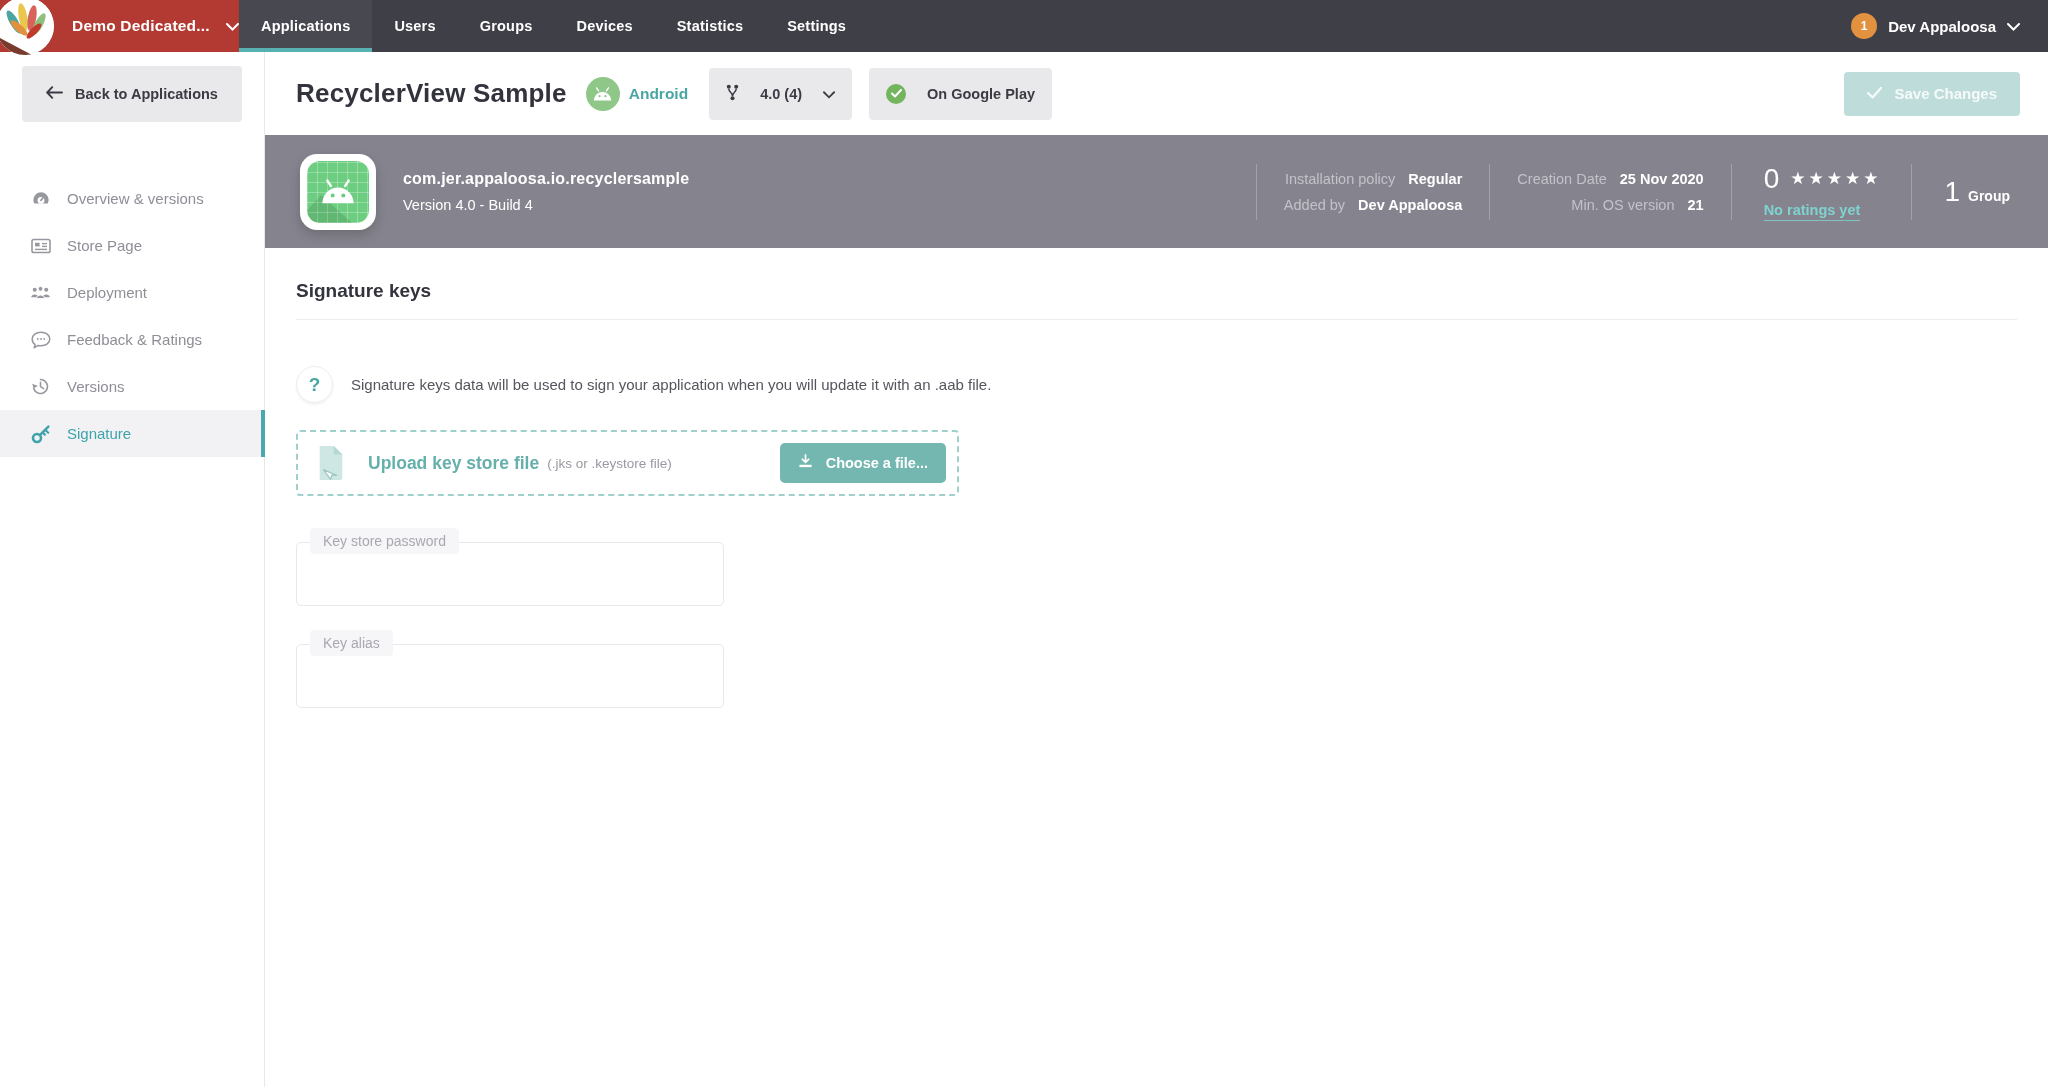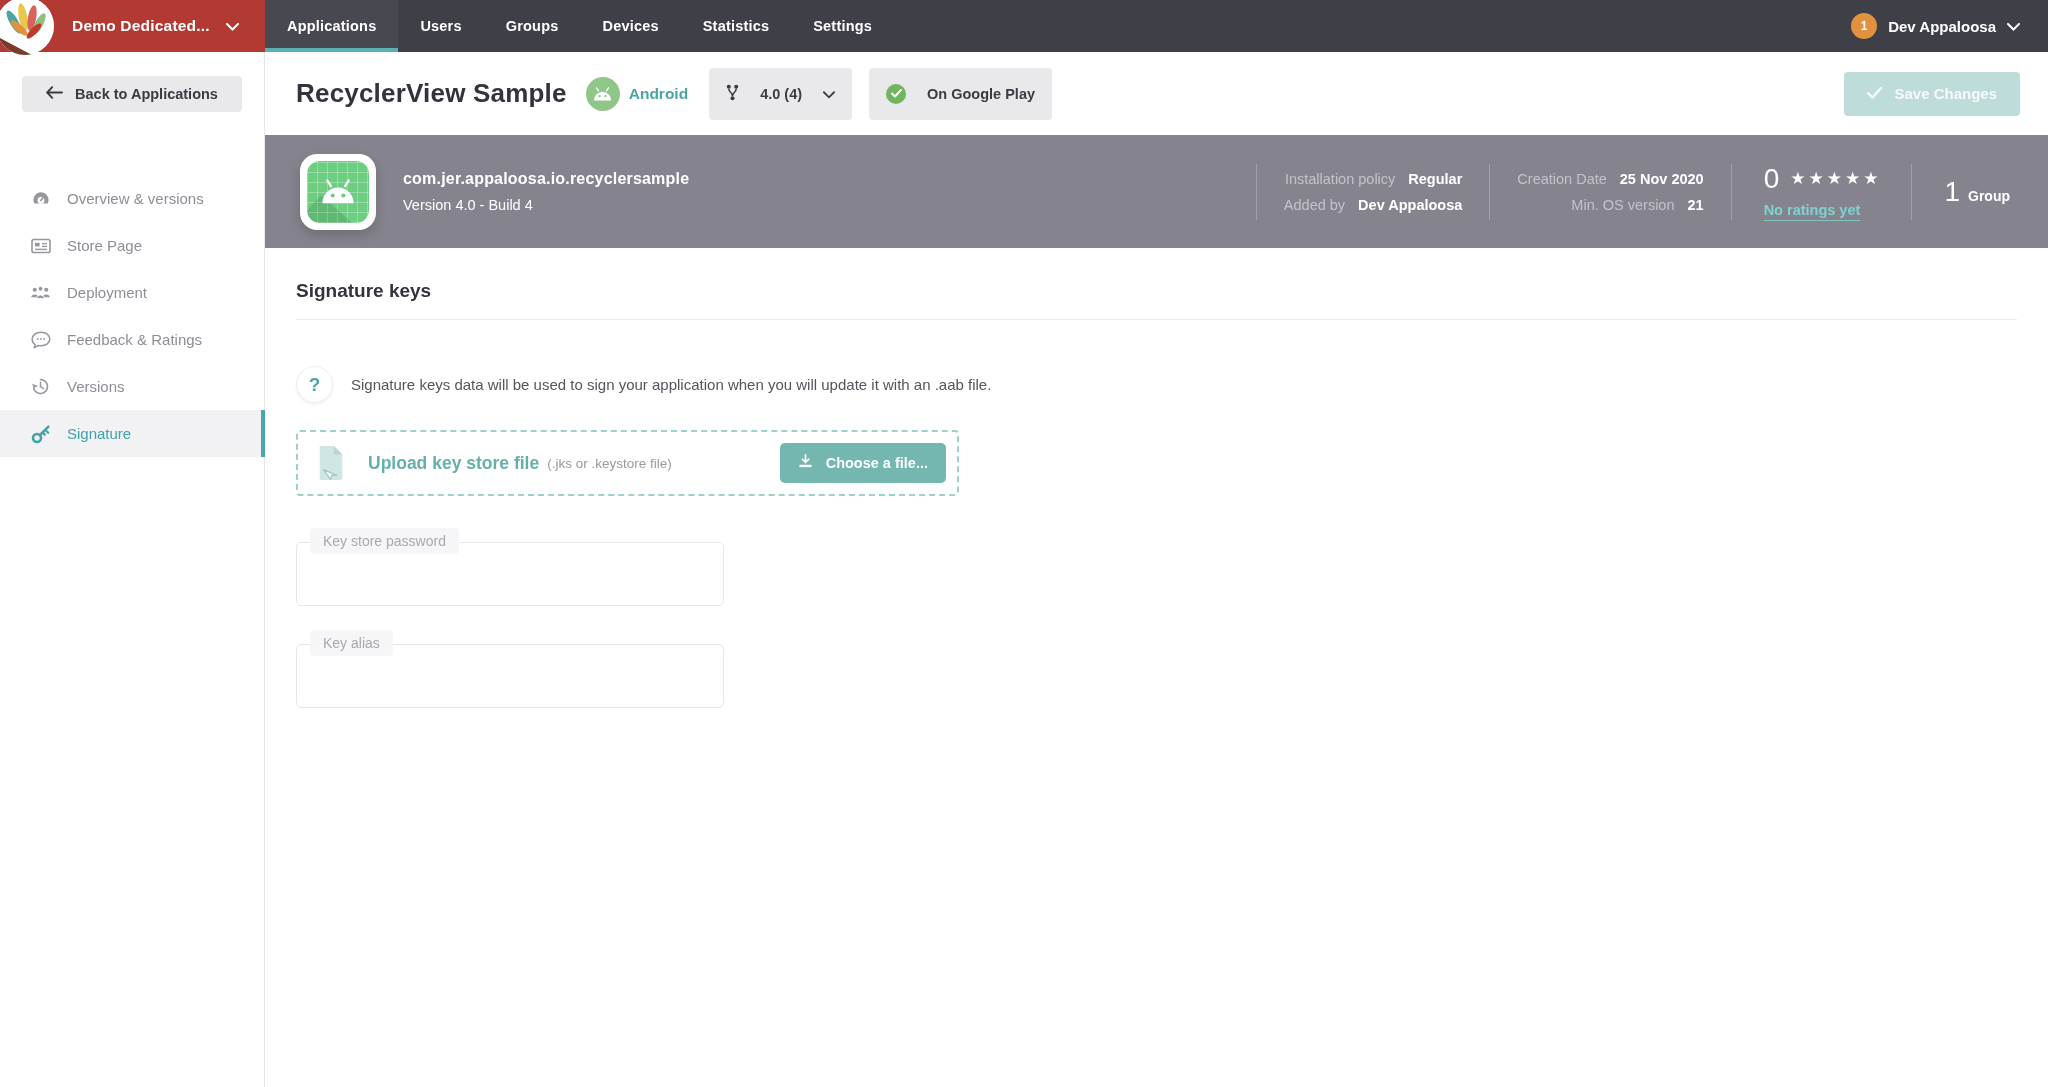--- a/index.html
+++ b/index.html
@@ -15,21 +15,21 @@
     grid-template-columns:265px 1fr;
     grid-template-rows:52px 83px 113px 1fr;
   }
 
   
   .topbar {
     grid-column:1/3; grid-row:1;
     background:#3f3f48; display:flex; align-items:stretch; position:relative; z-index:10;
   }
   .brand {
-    width:265px; background:#b23a32; display:flex; align-items:center; position:relative;
+    width:239px; background:#b23a32; display:flex; align-items:center; position:relative;
     cursor:pointer; flex:none;
   }
   .logo-circle {
     position:absolute; left:-4px; top:-3px; width:58px; height:58px; border-radius:50%;
     background:#fff; overflow:hidden;
   }
   .brand-label { margin-left:72px; color:#fff; font-weight:bold; font-size:15.5px; letter-spacing:.2px; }
   .brand .chev { margin-left:16px; }
   .tabs { display:flex; align-items:stretch; }
   .tab {
@@ -46,21 +46,21 @@
   }
   .user-name { color:#fff; font-weight:bold; font-size:15px; }
 
   
   .header-left {
     grid-column:1; grid-row:2; background:#fff; border-right:1px solid #e8e8ea;
     display:flex; align-items:center; justify-content:center;
   }
   .back-btn {
     display:flex; align-items:center; gap:12px; background:#e9e9ec; border:none; cursor:pointer;
-    border-radius:4px; height:36px; padding:0 24px; font-family:inherit;
+    border-radius:4px; height:56px; padding:0 24px; font-family:inherit;
     font-size:14.5px; font-weight:bold; color:#3b3b44;
   }
   .header-main {
     grid-column:2; grid-row:2; background:#fff; display:flex; align-items:center; padding-left:31px;
   }
   .app-title { font-size:26px; font-weight:bold; color:#33333d; letter-spacing:.2px; }
   .platform { display:flex; align-items:center; gap:9px; margin-left:19px; }
   .platform-circle {
     width:34px; height:34px; border-radius:50%; background:#8fc789;
     display:flex; align-items:center; justify-content:center;

